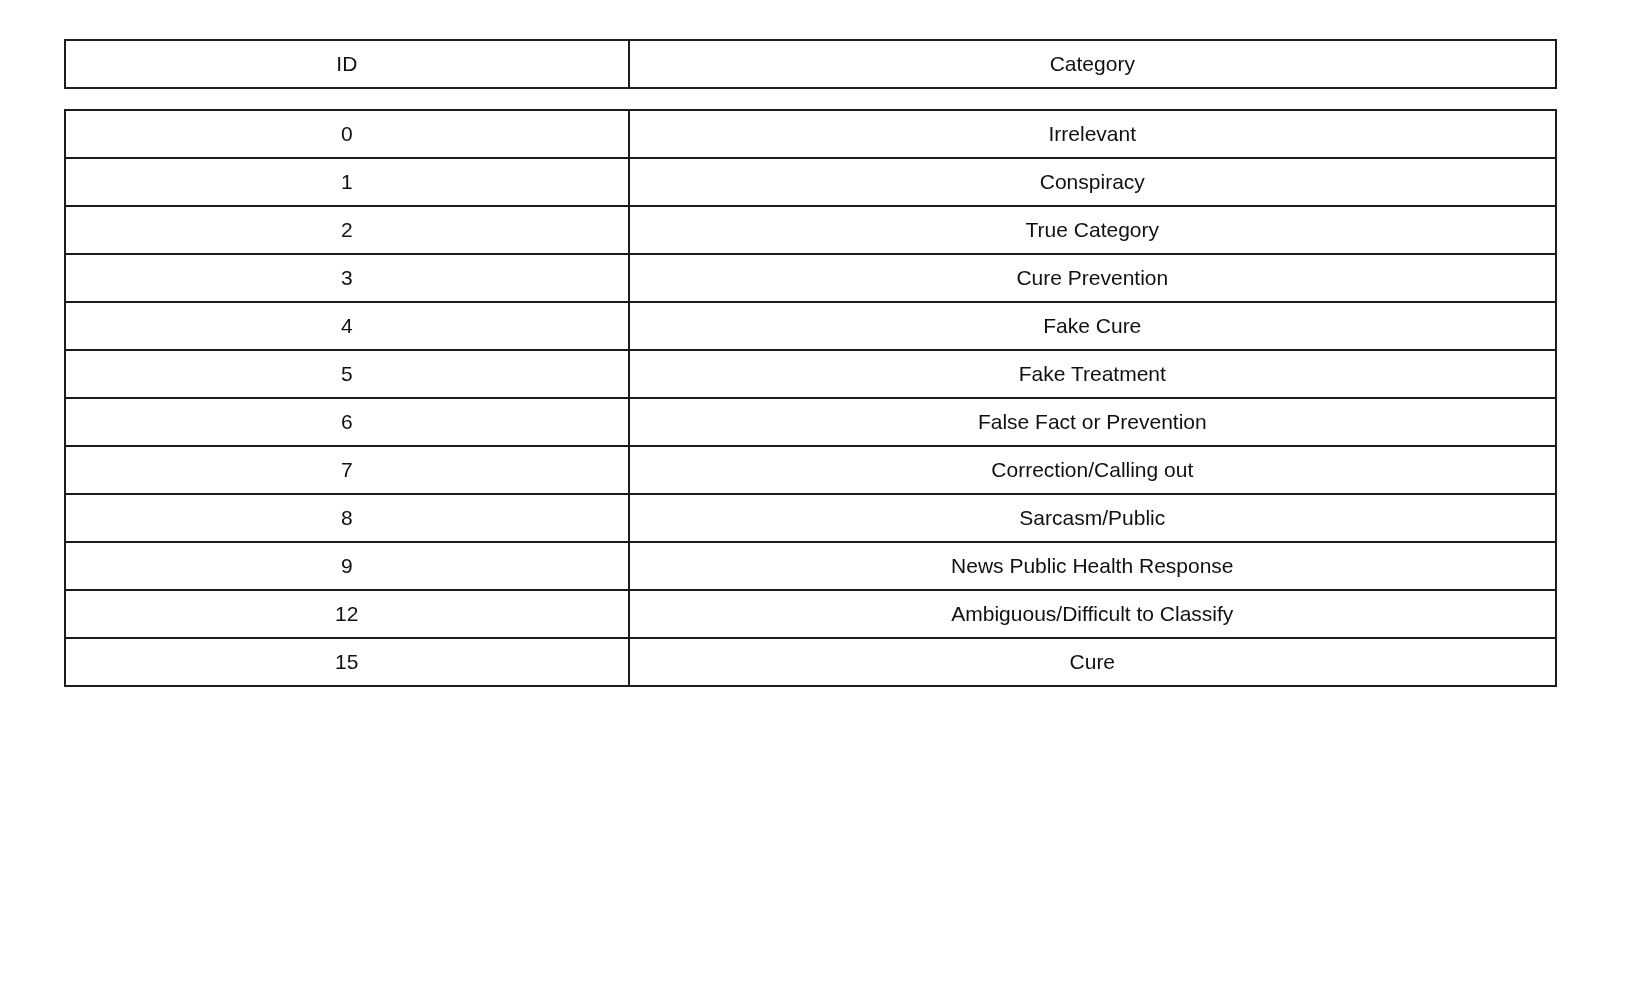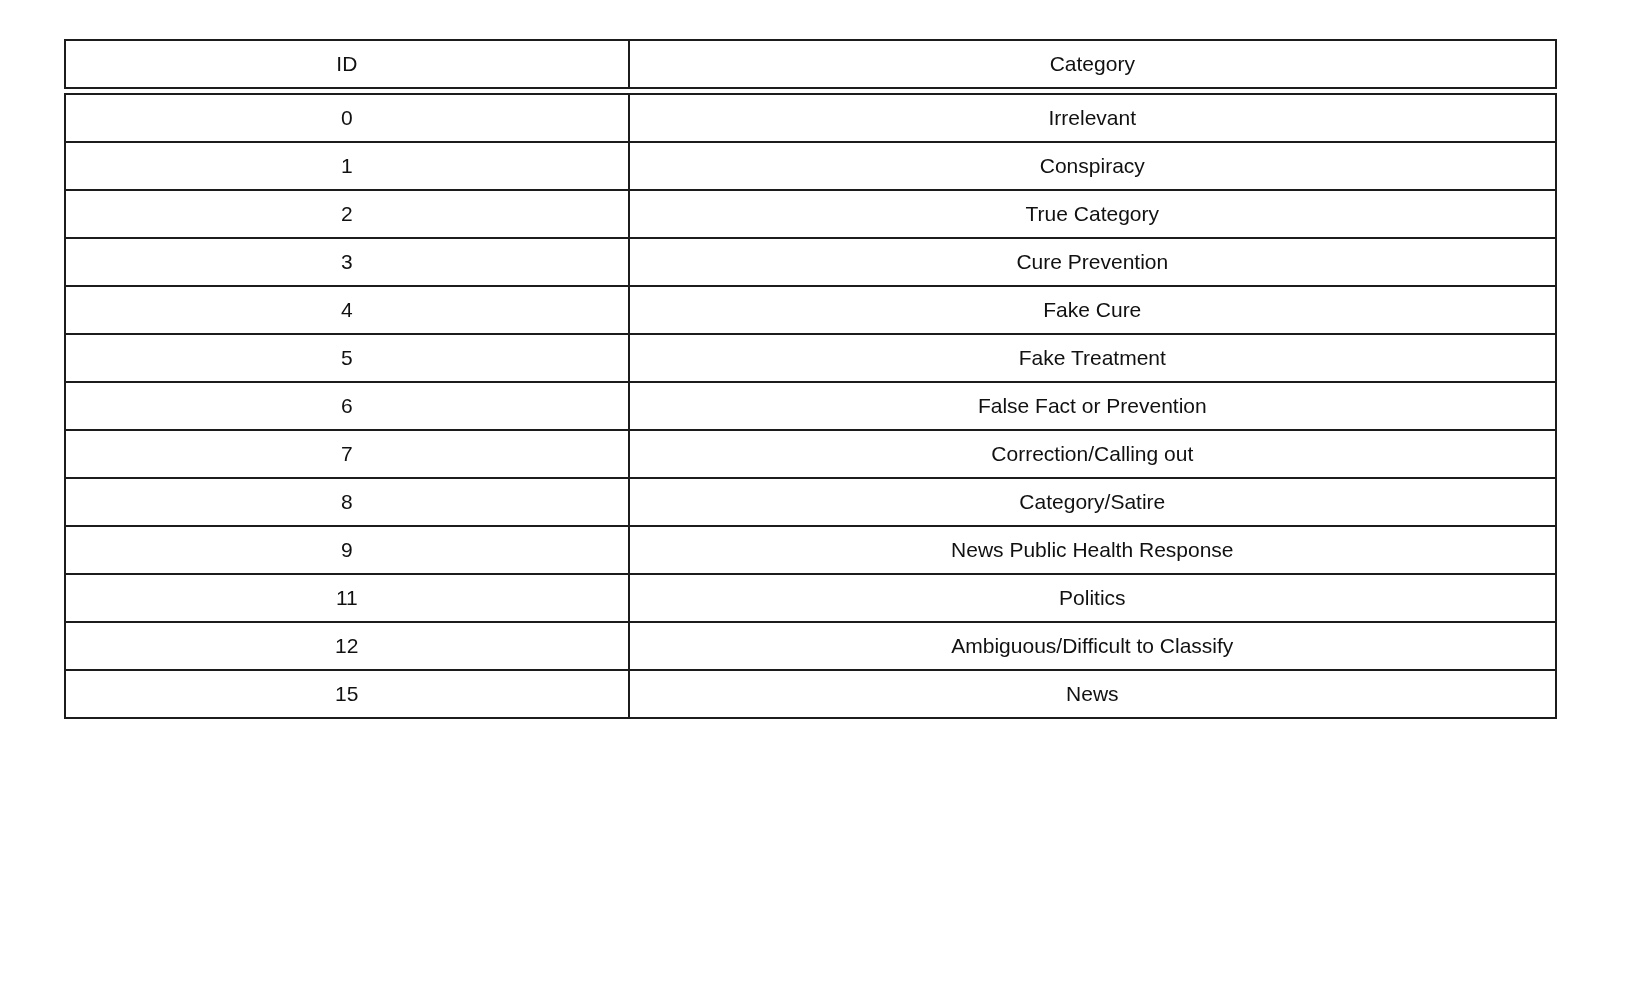--- a/index.html
+++ b/index.html
@@ -21,21 +21,21 @@
     left: 64px;
     top: 39px;
     width: 1493px;
   }
   table {
     width: 100%;
     border-collapse: collapse;
     table-layout: fixed;
   }
   .header-table {
-    margin-bottom: 4px;
+    margin-bottom: 20px;
     padding-left: 20px;
   }
   th, td {
     border: 2px solid #1c1c1c;
     height: 46px;
     text-align: center;
     vertical-align: middle;
     font-size: 21px;
     font-weight: 400;
     color: #111111;
@@ -98,35 +98,31 @@
           <tr>
             <td>6</td>
             <td>False Fact or Prevention</td>
           </tr>
           <tr>
             <td>7</td>
             <td>Correction/Calling out</td>
           </tr>
           <tr>
             <td>8</td>
-            <td>Category/Satire</td>
+            <td>Sarcasm/Public</td>
           </tr>
           <tr>
             <td>9</td>
             <td>News Public Health Response</td>
-          </tr>
-          <tr>
-            <td>11</td>
-            <td>Politics</td>
           </tr>
           <tr>
             <td>12</td>
             <td>Ambiguous/Difficult to Classify</td>
           </tr>
           <tr>
             <td>15</td>
-            <td>News</td>
+            <td>Cure</td>
           </tr>
         </tbody>
     </table>
 
   </div>
 </div>
 
 </body></html>

